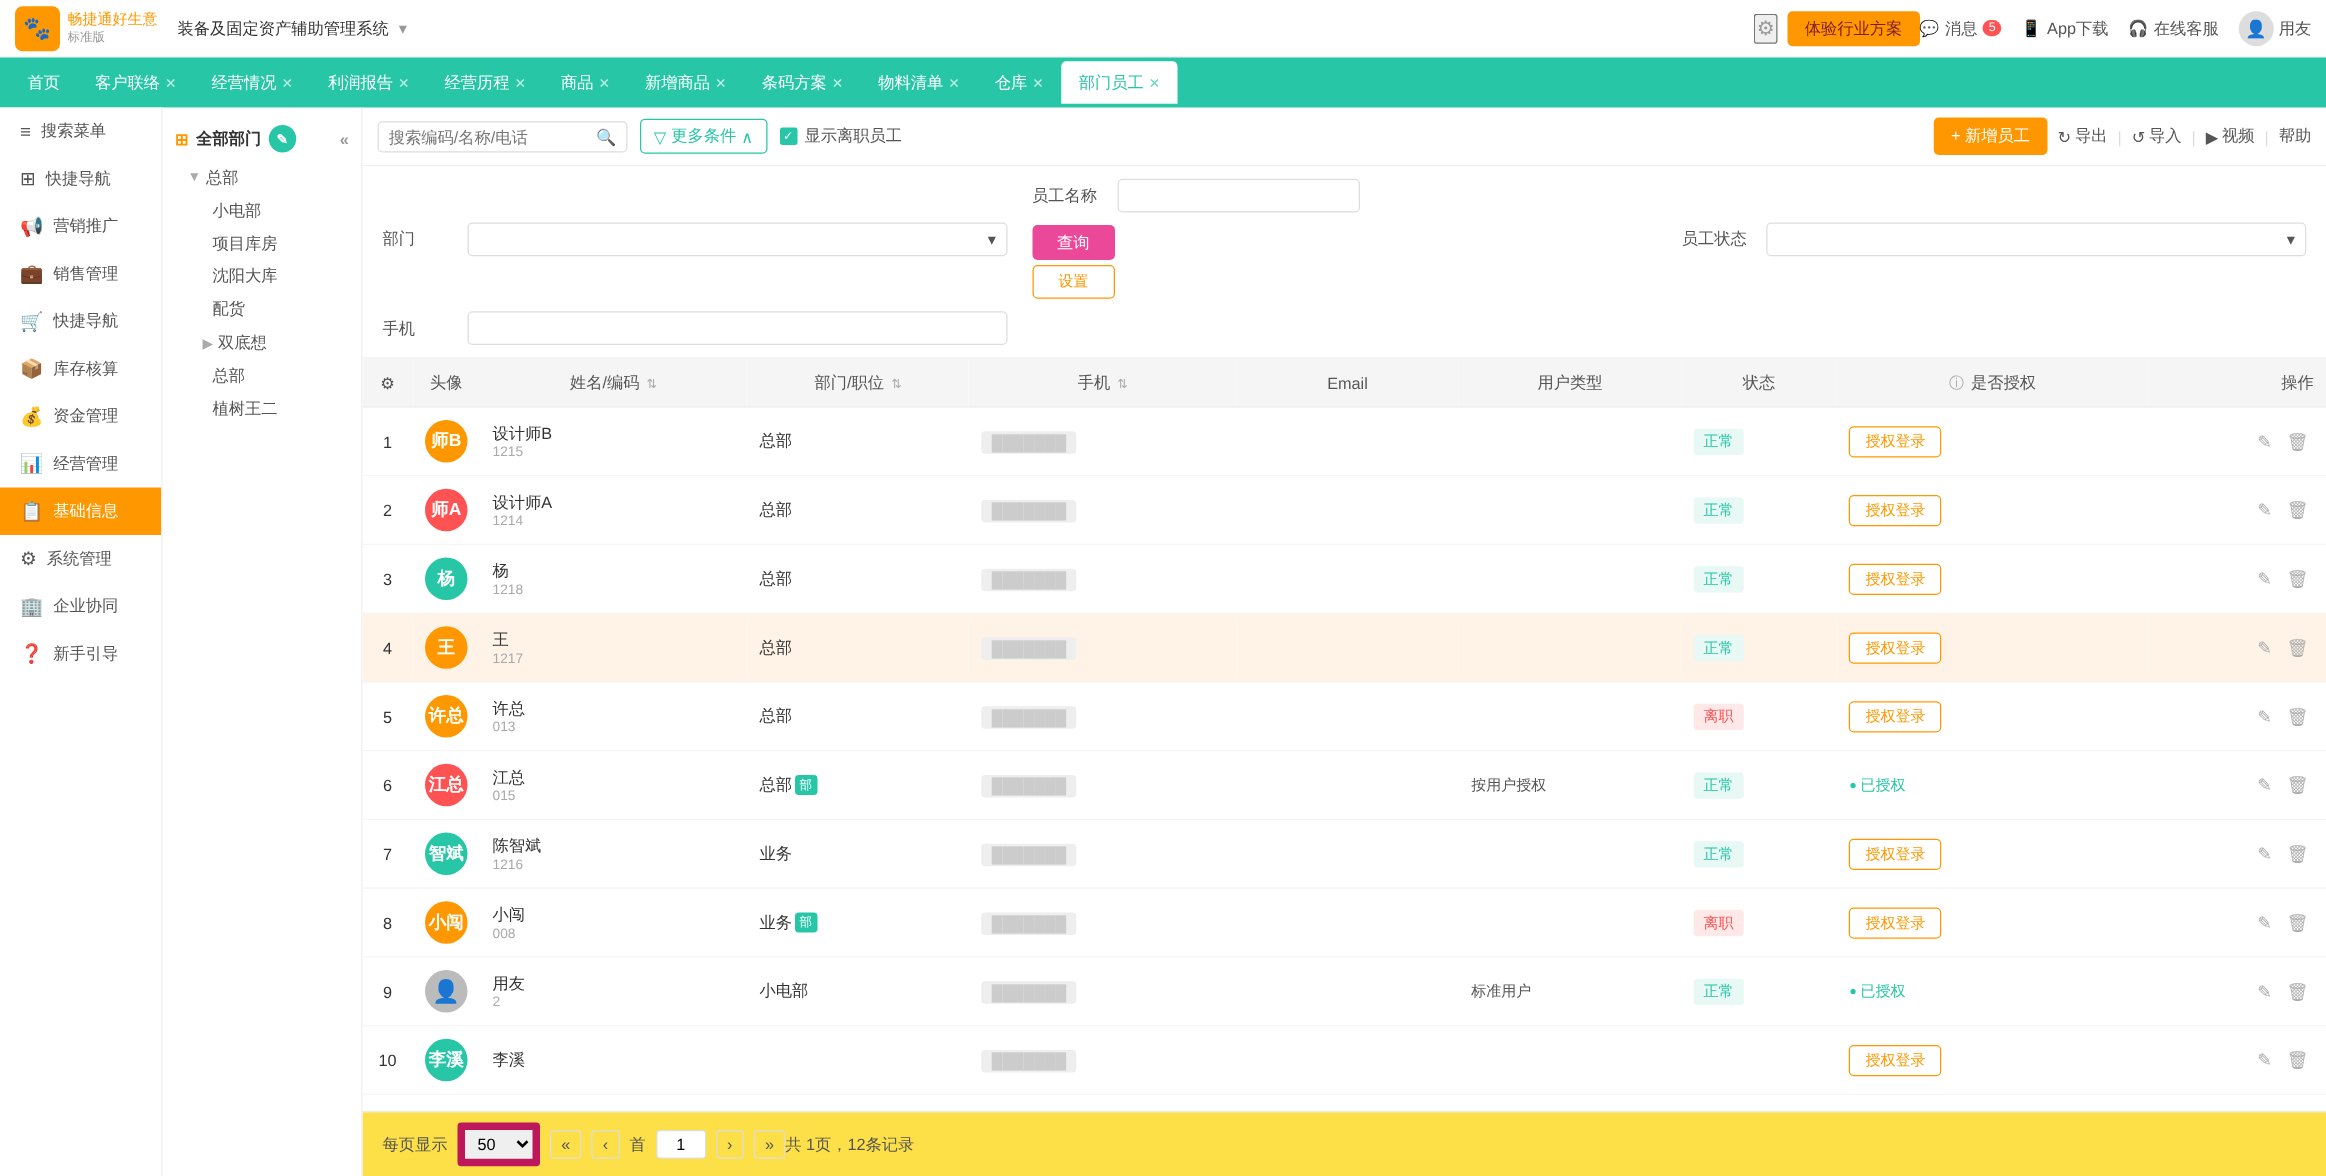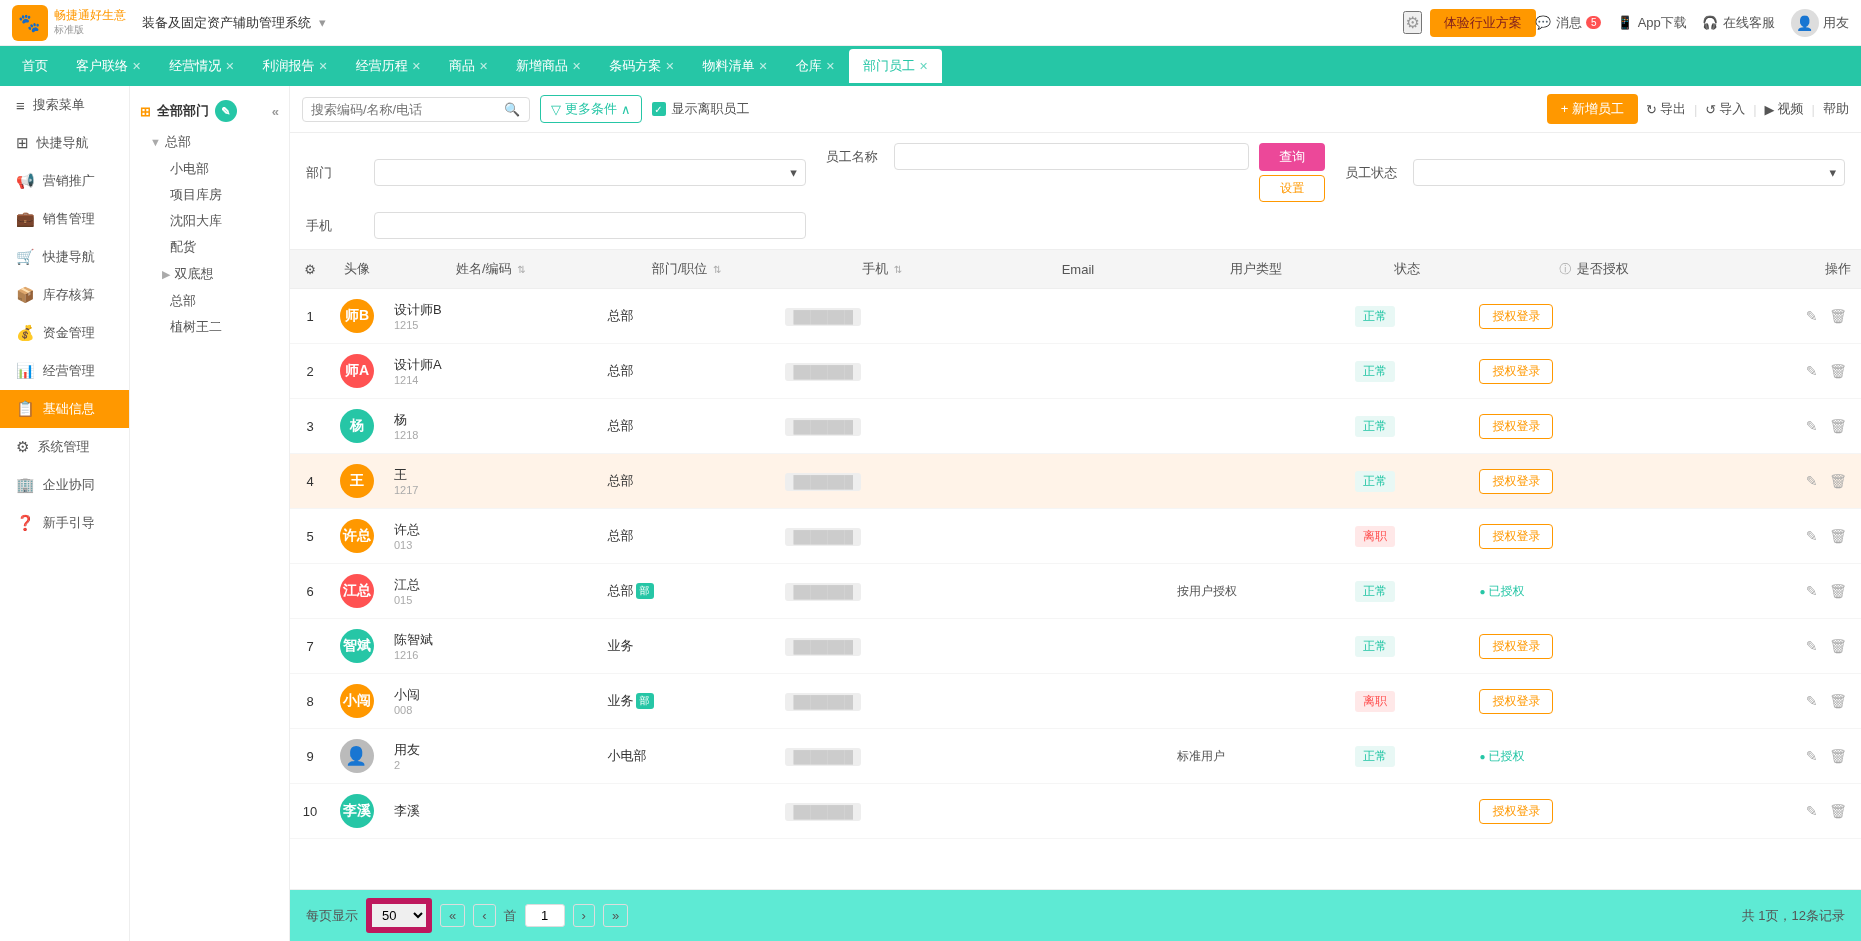--- a/index.html
+++ b/index.html
@@ -48,21 +48,21 @@
     .dept-tree-item { padding: 5px 10px 5px 20px; cursor: pointer; font-size: 13px; color: #555; display: flex; align-items: center; gap: 4px; }
     .dept-tree-item .expand-arrow { color: #aaa; font-size: 11px; }
     .dept-tree-group { padding-left: 8px; }
     .dept-tree-child { padding: 4px 10px 4px 32px; cursor: pointer; font-size: 13px; color: #555; }
 
     
     .right-panel { flex: 1; display: flex; flex-direction: column; overflow: hidden; }
 
     
     .search-bar { background: #fff; padding: 8px 12px; border-bottom: 1px solid #eee; display: flex; align-items: center; gap: 10px; }
-    .search-input-wrap { display: flex; align-items: center; border: 1px solid #ddd; border-radius: 4px; padding: 4px 8px; width: 228px; }
+    .search-input-wrap { display: flex; align-items: center; border: 1px solid #ddd; border-radius: 4px; padding: 4px 8px; width: 200px; }
     .search-input-wrap input { border: none; outline: none; font-size: 13px; width: 100%; color: #555; background: transparent; }
     .search-icon { color: #aaa; cursor: pointer; }
     .more-filter { display: flex; align-items: center; gap: 4px; color: #26c6a6; font-size: 13px; cursor: pointer; border: 1px solid #26c6a6; border-radius: 4px; padding: 4px 10px; }
     .show-resigned { display: flex; align-items: center; gap: 6px; font-size: 13px; color: #555; cursor: pointer; }
     .checkbox-custom { width: 14px; height: 14px; background: #26c6a6; border-radius: 2px; display: flex; align-items: center; justify-content: center; color: #fff; font-size: 10px; }
     .right-actions { margin-left: auto; display: flex; align-items: center; gap: 8px; }
     .add-btn { background: #ff9800; color: #fff; border: none; border-radius: 4px; padding: 6px 14px; font-size: 13px; cursor: pointer; display: flex; align-items: center; gap: 4px; }
     .action-btn { color: #555; font-size: 13px; cursor: pointer; display: flex; align-items: center; gap: 3px; border: none; background: none; }
     .action-divider { color: #ddd; }
 
@@ -110,21 +110,21 @@
     .name-code { display: flex; flex-direction: column; }
     .name-text { font-size: 13px; color: #333; }
     .code-text { font-size: 11px; color: #aaa; }
 
     .phone-blur { color: #ccc; background: #eee; border-radius: 3px; padding: 2px 8px; font-size: 12px; }
 
     .dept-tag { display: inline-flex; align-items: center; gap: 2px; }
     .dept-badge { background: #26c6a6; color: #fff; font-size: 10px; padding: 1px 4px; border-radius: 3px; }
 
     
-    .table-footer { background: #5eead4; border-top: 1px solid #eee; padding: 8px 16px; display: flex; align-items: center; justify-content: space-between; font-size: 13px; color: #555; }
+    .table-footer { background: #fde047; border-top: 1px solid #eee; padding: 8px 16px; display: flex; align-items: center; font-size: 13px; color: #555; }
     .page-controls { display: flex; align-items: center; gap: 8px; }
     .page-btn { background: none; border: 1px solid #ddd; border-radius: 3px; padding: 3px 8px; cursor: pointer; color: #555; font-size: 13px; }
     .page-input { border: 1px solid #ddd; border-radius: 3px; padding: 3px 6px; width: 40px; text-align: center; font-size: 13px; outline: none; }
     .page-size-select { border: 6px solid #be185d; border-radius: 3px; padding: 3px 6px; font-size: 13px; outline: none; cursor: pointer; }
 
     
     ::-webkit-scrollbar { width: 6px; height: 6px; }
     ::-webkit-scrollbar-track { background: #f5f5f5; }
     ::-webkit-scrollbar-thumb { background: #ddd; border-radius: 3px; }
 
@@ -303,21 +303,21 @@
       </div>
 
       <div class="filter-row">
         <div class="filter-field">
           <span class="filter-label">部门</span>
           <div class="filter-select">
             <span></span>
             <span>▾</span>
           </div>
         </div>
-        <div style="display:flex; align-items:flex-start; justify-content:space-between; gap:10px;">
+        <div style="display:flex; align-items:flex-start; justify-content:space-between; gap:10px;flex-direction:column;">
           <div class="filter-field" style="flex:1;">
             <span class="filter-label">员工名称</span>
             <input class="filter-input" type="text" style="">
           </div>
           <div class="filter-actions">
             <button class="query-btn">查询</button>
             <button class="set-btn">设置</button>
           </div>
         </div>
         <div class="filter-field">

